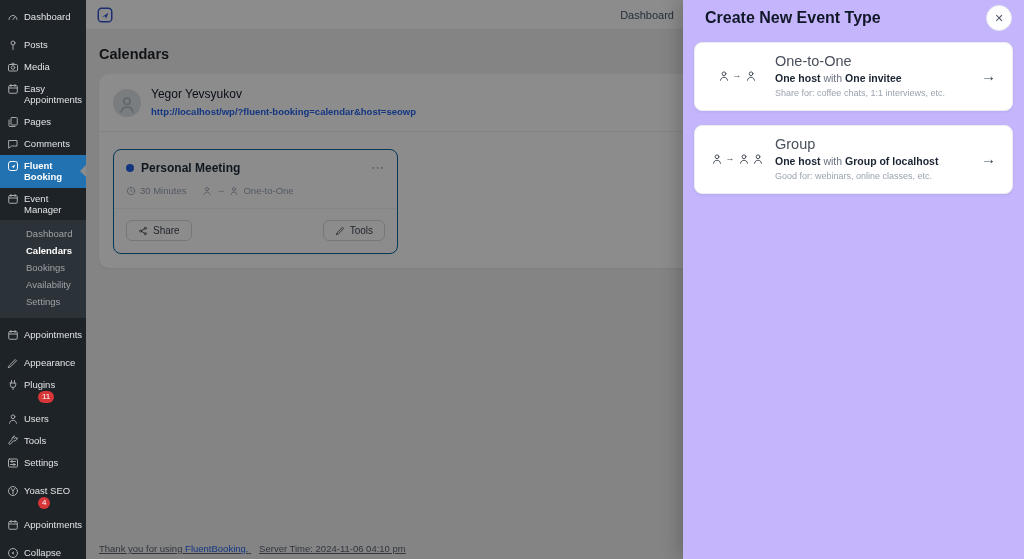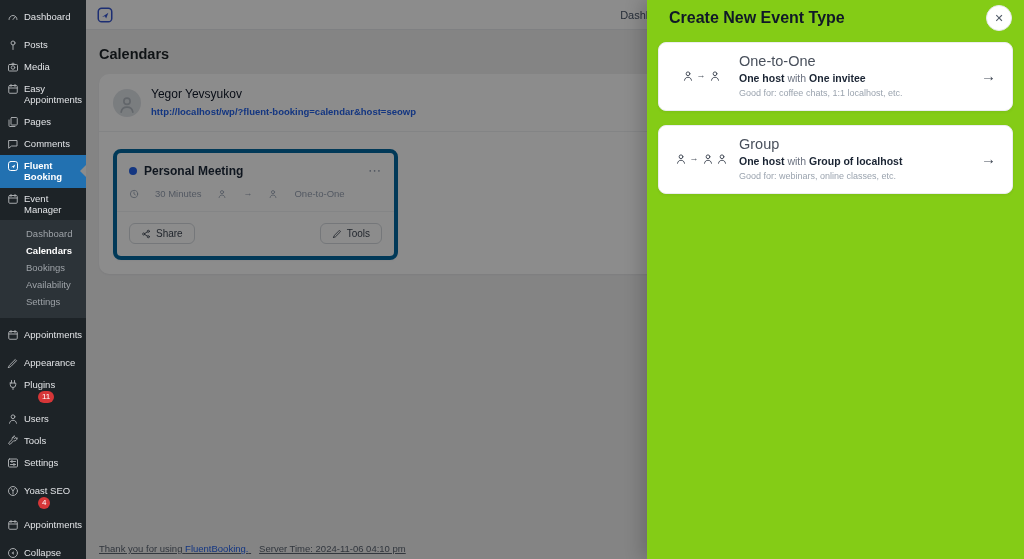--- a/index.html
+++ b/index.html
@@ -34,42 +34,42 @@
   .page-title { font-size:14.5px; font-weight:bold; color:#1d2327; padding:16px 14px 12px 13px; }
 
   .cal-card { background:#fff; border-radius:10px; margin:0 14px 0 13px; padding:13px 14px 14px 14px; box-shadow:0 1px 2px rgba(16,24,40,.05); }
   .host-row { display:flex; align-items:center; gap:10px; }
   .avatar { width:28px; height:28px; border-radius:50%; background:#dfe3e8; color:#b3bac2; display:flex; align-items:center; justify-content:center; overflow:hidden; }
   .avatar svg { width:20px; height:20px; margin-top:4px; }
   .host-name { font-size:12px; font-weight:normal; color:#101828; }
   .host-url { font-size:9.5px; color:#2563eb; font-weight:bold; text-decoration:none; display:inline-block; margin-top:3px; cursor:pointer; }
   .card-div { border-top:1px solid #eef0f3; margin:12px -14px 17px -14px; }
 
-  .event-card { width:285px; background:#fff; border:4px solid #0369a1; border-radius:8px; padding:11px 12px 12px 12px; box-shadow:0 1px 2px rgba(16,24,40,.04); }
+  .event-card { width:285px; background:#fff; border:1px solid #0369a1; border-radius:8px; padding:11px 12px 12px 12px; box-shadow:0 1px 2px rgba(16,24,40,.04); }
   .ev-head { display:flex; align-items:center; gap:7px; }
   .dot { width:8px; height:8px; border-radius:50%; background:#2563eb; flex:0 0 8px; }
   .ev-title { font-size:12px; font-weight:bold; color:#1d2939; }
   .ev-menu { margin-left:auto; color:#98a2b3; font-size:13px; line-height:10px; cursor:pointer; letter-spacing:1px; }
   .ev-meta { display:flex; align-items:center; gap:16px; margin-top:10px; color:#98a2b3; font-size:9.5px; }
-  .meta { display:flex; align-items:center; gap:16px; }
+  .meta { display:flex; align-items:center; gap:4px; }
   .meta svg { width:10px; height:10px; }
   .mini-arrow { font-size:9px; line-height:1; }
   .ev-div { border-top:1px solid #f1f3f5; margin:12px -12px 11px -12px; }
   .ev-actions { display:flex; align-items:flex-start; justify-content:space-between; }
   .btn { display:flex; align-items:center; gap:5px; background:#fff; border:1px solid #d5d9df; border-radius:6px; padding:4px 11px; font-size:10px; color:#3f4754; font-family:inherit; cursor:pointer; }
   .btn svg { width:10px; height:10px; }
 
   .footer { position:absolute; left:13px; bottom:5px; font-size:9.5px; color:#5b6470;text-decoration:underline; }
   .footer a { color:#2563eb; text-decoration:none; cursor:pointer; }
   .footer .st { margin-left:8px; }
 
   .overlay { position:absolute; inset:0; background:rgba(0,0,0,0.45); z-index:5; }
 
   
-  .drawer { position:absolute; top:0; right:0; width:377px; height:100%; background:#84cc16; z-index:10; box-shadow:-6px 0 16px rgba(0,0,0,.18); }
+  .drawer { position:absolute; top:0; right:0; width:341px; height:100%; background:#c4b5fd; z-index:10; box-shadow:-6px 0 16px rgba(0,0,0,.18); }
   .drawer-head { display:flex; align-items:center; justify-content:space-between; padding:8px 12px 8px 22px; height:36px; }
   .drawer-title { font-size:16px; font-weight:bold; color:#101828; }
   .close-btn { width:26px; height:26px; border-radius:50%; border:1px solid #e6e8ec; background:#fff; color:#525b68; font-size:11px; display:flex; align-items:center; justify-content:center; cursor:pointer; font-family:inherit; }
   .drawer-body { padding:6px 11px; display:flex; flex-direction:column; gap:14px; }
   .option-card { display:flex; align-items:center; gap:10px; border:1px solid #ebedf0; border-radius:8px; background:#fff; box-shadow:0 1px 3px rgba(16,24,40,.07); padding:10px 16px 12px 14px; min-height:62px; cursor:pointer; }
   .option-icons { flex:0 0 56px; display:flex; align-items:center; justify-content:center; gap:3px; color:#49505c; }
   .option-icons svg { width:12px; height:12px; }
   .option-icons .grp { margin-left:-1px; }
   .option-body { flex:1; }
   .option-title { font-size:14.5px; color:#49505c; font-weight:500; }
@@ -401,21 +401,21 @@
               <use href="#sym-person"></use>
             </svg>
         </span>
         <span class="option-body">
           <div class="option-title">One-to-One</div>
           <div class="option-sub">
             <b>One host</b>
             <span>with</span>
             <b>One invitee</b>
           </div>
-          <div class="option-desc">Good for: coffee chats, 1:1 localhost, etc.</div>
+          <div class="option-desc">Share for: coffee chats, 1:1 interviews, etc.</div>
         </span>
         <span class="go-arrow">→</span>
       </div>
 
       <div class="option-card">
         <span class="option-icons">
           <svg viewBox="0 0 24 24">
               <use href="#sym-person"></use>
             </svg>
           <span class="mini-arrow">→</span>

